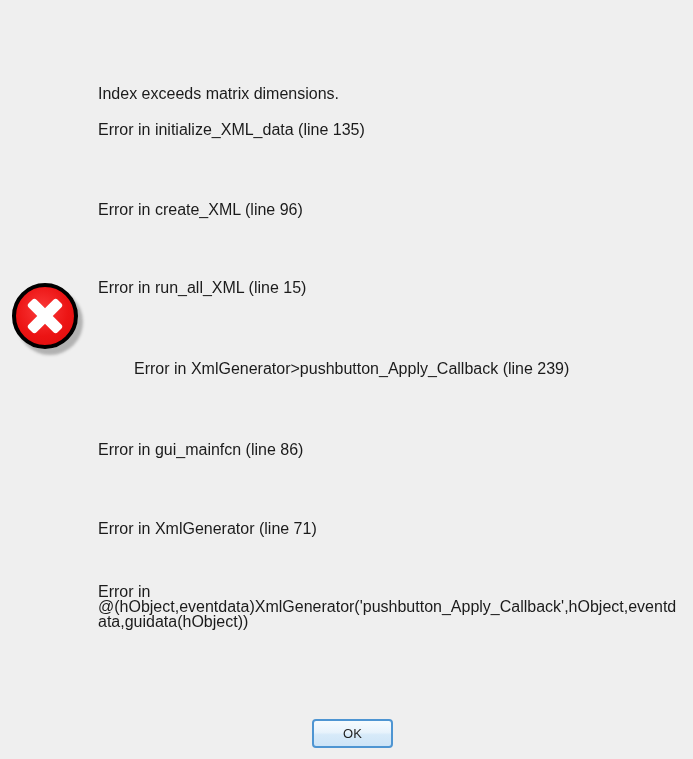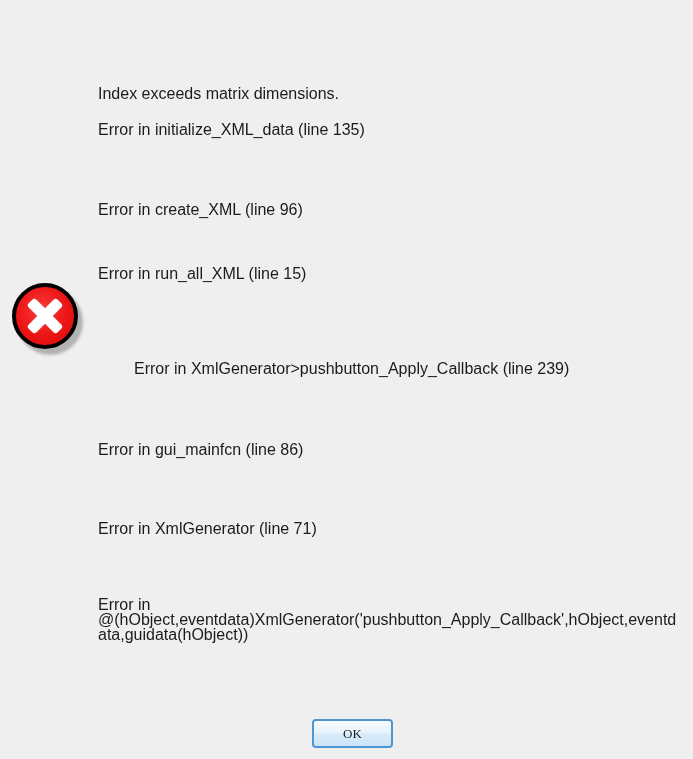--- a/index.html
+++ b/index.html
@@ -53,37 +53,37 @@
     width: 585px;
     font-size: 16px;
     line-height: 15px;
     color: #1b1b1b;
     white-space: pre-line;
     letter-spacing: 0px;
   }
   .m0 { top: 86px; }
   .m1 { top: 122px; }
   .m2 { top: 202px; }
-  .m3 { top: 266px; }
+  .m3 { top: 280px; }
   .m4 { top: 361px; margin-left: 36px; }
   .m5 { top: 442px; }
   .m6 { top: 521px; }
-  .m7 { top: 597px; }
+  .m7 { top: 584px; }
   
   .ok-button {
     position: absolute;
     left: 312px;
     top: 719px;
     width: 81px;
     height: 29px;
     box-sizing: border-box;
     border: 2px solid #4e95d2;
     border-radius: 4px;
     background: linear-gradient(#f6fbfe 0%, #e8f3fc 45%, #d7eaf9 55%, #cde4f7 100%);
-    font-family: Liberation Serif, serif;
+    font-family: Liberation Sans, sans-serif;
     font-size: 13px;
     color: #1f1f1f;
     padding: 0;
     cursor: default;
   }
 </style>
 </head>
 <body>
 
 <div class="dialog">

